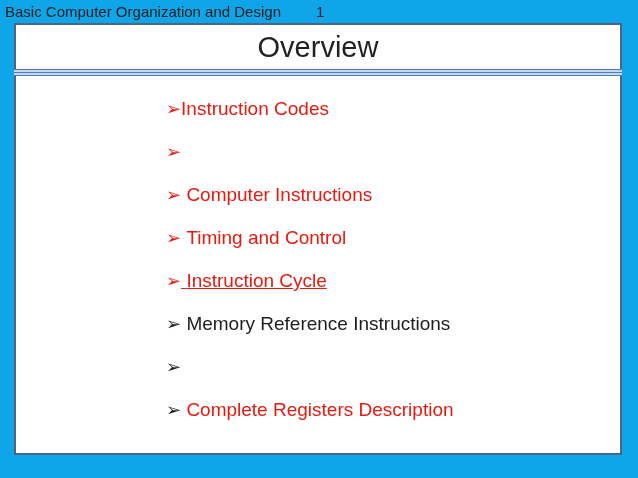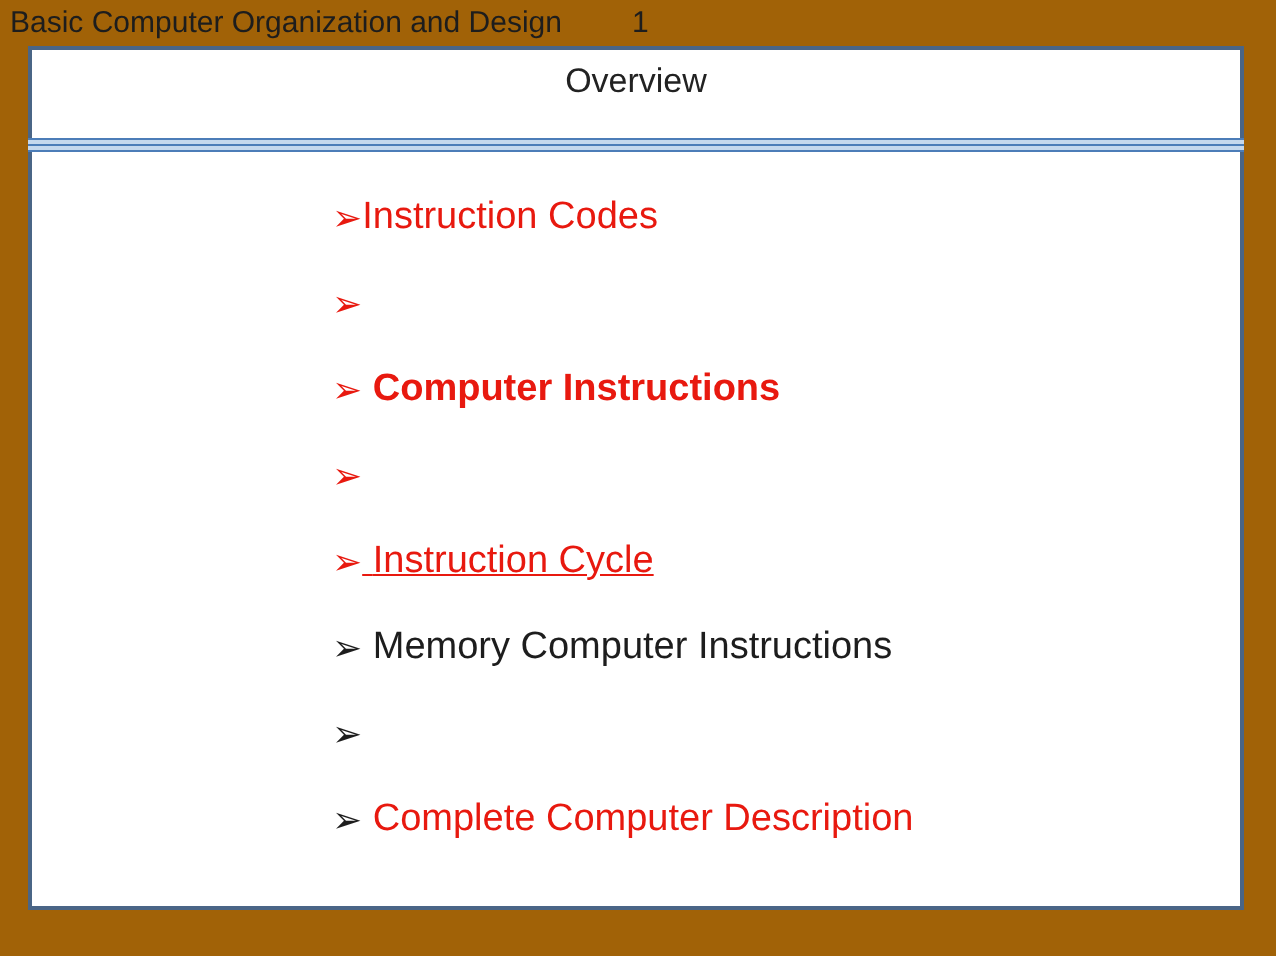--- a/index.html
+++ b/index.html
@@ -4,40 +4,40 @@
 <style>
   html, body { margin: 0; padding: 0; background: #ffffff; }
   body {
     width: 638px; height: 478px;
     font-family: "Liberation Sans", "DejaVu Sans", sans-serif;
     overflow: hidden;
   }
   .page {
     position: relative;
     width: 638px; height: 478px;
-    background: #a16207;
+    background: #0ea5e9;
   }
   .header-title {
     position: absolute; left: 5px; top: 3px;
     font-size: 15px; color: #1d1d1d; white-space: nowrap;
   }
   .page-num {
     position: absolute; left: 316px; top: 3px;
     font-size: 15px; color: #1d1d1d;
   }
   .slide-box {
     position: absolute; left: 14px; top: 23px;
     width: 604px; height: 428px;
     border: 2px solid #4a6586;
     background: #ffffff;
   }
   .slide-title {
     position: absolute; top: 6px; left: 0; right: 0;
     text-align: center;
-    font-size: 17px; color: #222222;
+    font-size: 29px; color: #222222;
   }
   .title-rule {
     position: absolute; top: 44px; left: -2px; right: -2px;
     height: 7px;
     background: linear-gradient(
       to bottom,
       #4c7db8 0px, #4c7db8 1px,
       #c5d8ed 1px, #c5d8ed 3px,
       #4c7db8 3px, #4c7db8 4px,
       #c5d8ed 4px, #c5d8ed 6px,
@@ -49,21 +49,21 @@
     margin: 0; padding: 0; list-style: none;
   }
   .bullet-item {
     display: flex; align-items: flex-start;
     font-size: 19px; line-height: 24px;
     margin-bottom: 19px;
     white-space: nowrap;
   }
   .bullet-glyph { font-size: 18px; line-height: 24px; }
   .bullet-text { white-space: pre-wrap; }
-  .bullet-text.bold { font-weight: bold; }
+  .bullet-text.bold { font-weight: normal; }
   .footer-text {
     position: absolute; left: 4px; top: 457px;
     font-size: 15px; color: #1d1d1d; margin-top: 27px;
   }
 </style>
 </head>
 <body>
 
 <div class="page">
 
@@ -86,38 +86,39 @@
     <span class="bullet-glyph" style="color: rgb(232, 25, 15);">➢</span>
   </li>
 
   <li class="bullet-item">
     <span class="bullet-glyph" style="color: rgb(232, 25, 15);">➢</span>
     <span class="bullet-text bold" style="color: rgb(232, 25, 15);"> Computer Instructions</span>
   </li>
 
   <li class="bullet-item">
     <span class="bullet-glyph" style="color: rgb(232, 25, 15);">➢</span>
+    <span class="bullet-text bold" style="color: rgb(232, 25, 15);"> Timing and Control</span>
   </li>
 
   <li class="bullet-item">
     <span class="bullet-glyph" style="color: rgb(232, 25, 15);">➢</span>
     <span class="bullet-text" style="color: rgb(232, 25, 15); text-decoration: underline;"> Instruction Cycle</span>
   </li>
 
   <li class="bullet-item">
     <span class="bullet-glyph" style="color: rgb(29, 29, 29);">➢</span>
-    <span class="bullet-text" style="color: rgb(29, 29, 29);"> Memory Computer Instructions</span>
+    <span class="bullet-text" style="color: rgb(29, 29, 29);"> Memory Reference Instructions</span>
   </li>
 
   <li class="bullet-item">
     <span class="bullet-glyph" style="color: rgb(29, 29, 29);">➢</span>
   </li>
 
   <li class="bullet-item">
     <span class="bullet-glyph" style="color: rgb(29, 29, 29);">➢</span>
-    <span class="bullet-text" style="color: rgb(232, 25, 15);"> Complete Computer Description</span>
+    <span class="bullet-text" style="color: rgb(232, 25, 15);"> Complete Registers Description</span>
   </li>
 </ul>
   </div>
 
   <span class="footer-text">CSE 211</span>
 
 </div>
 
 </body></html>

